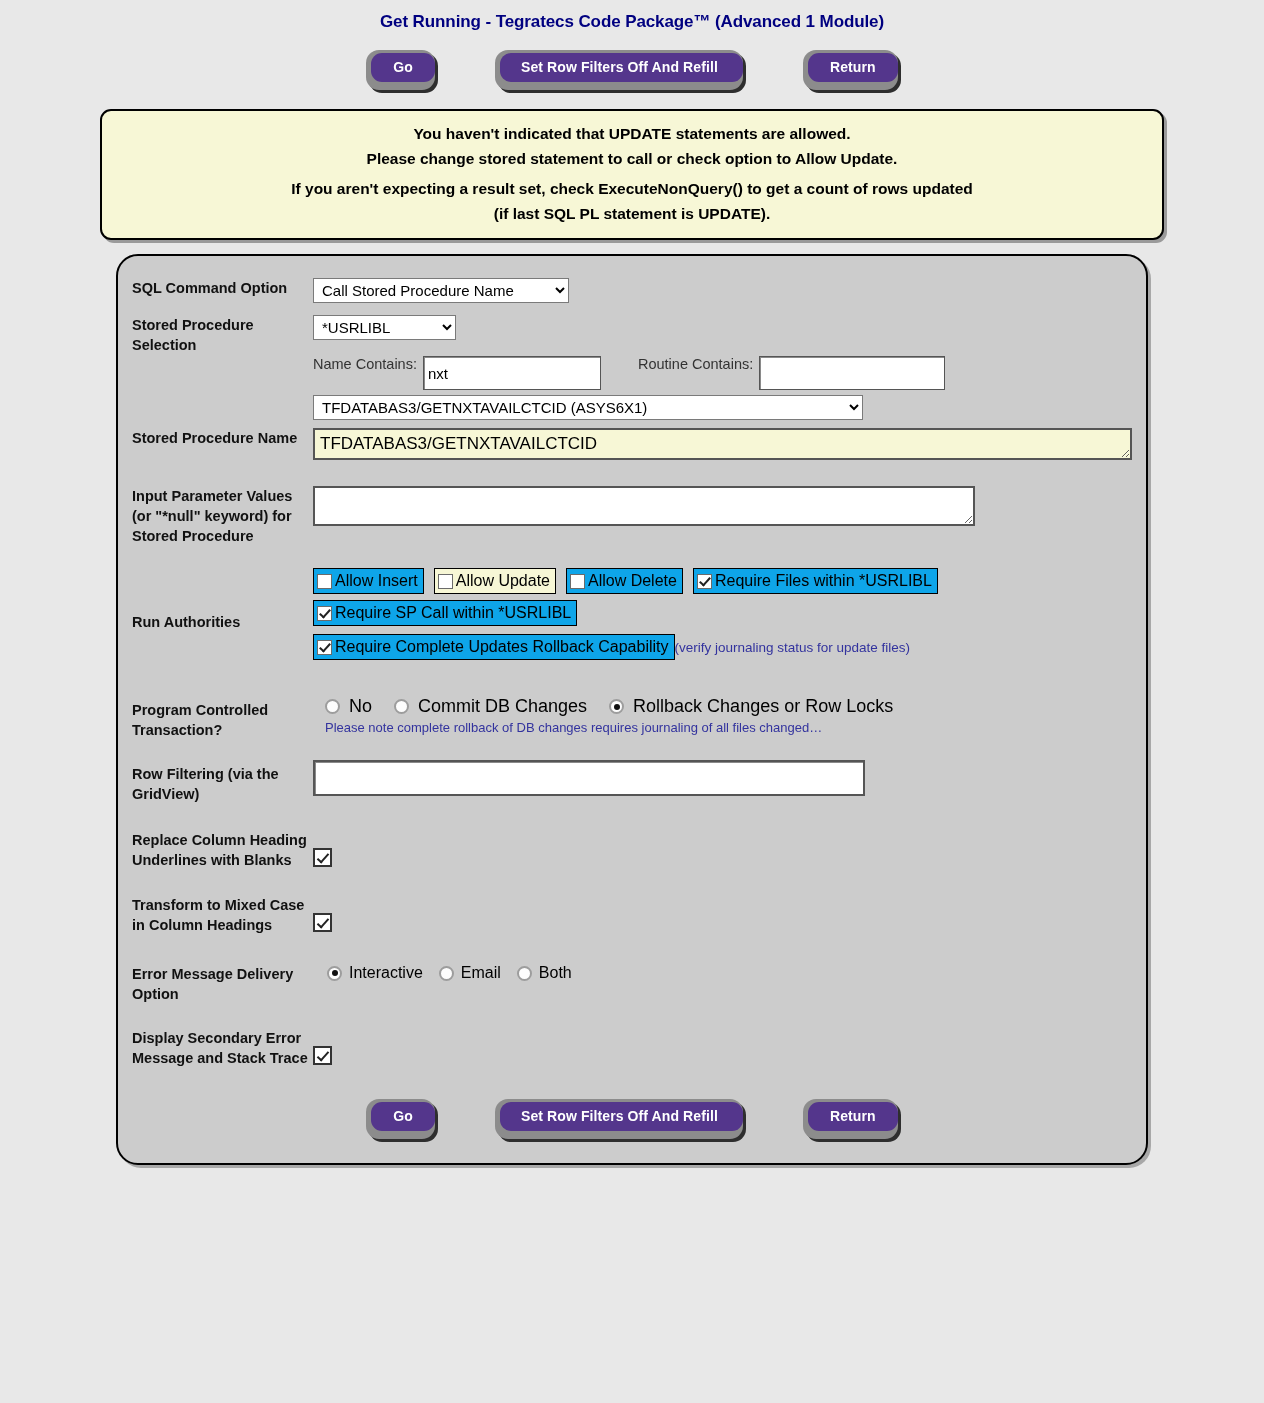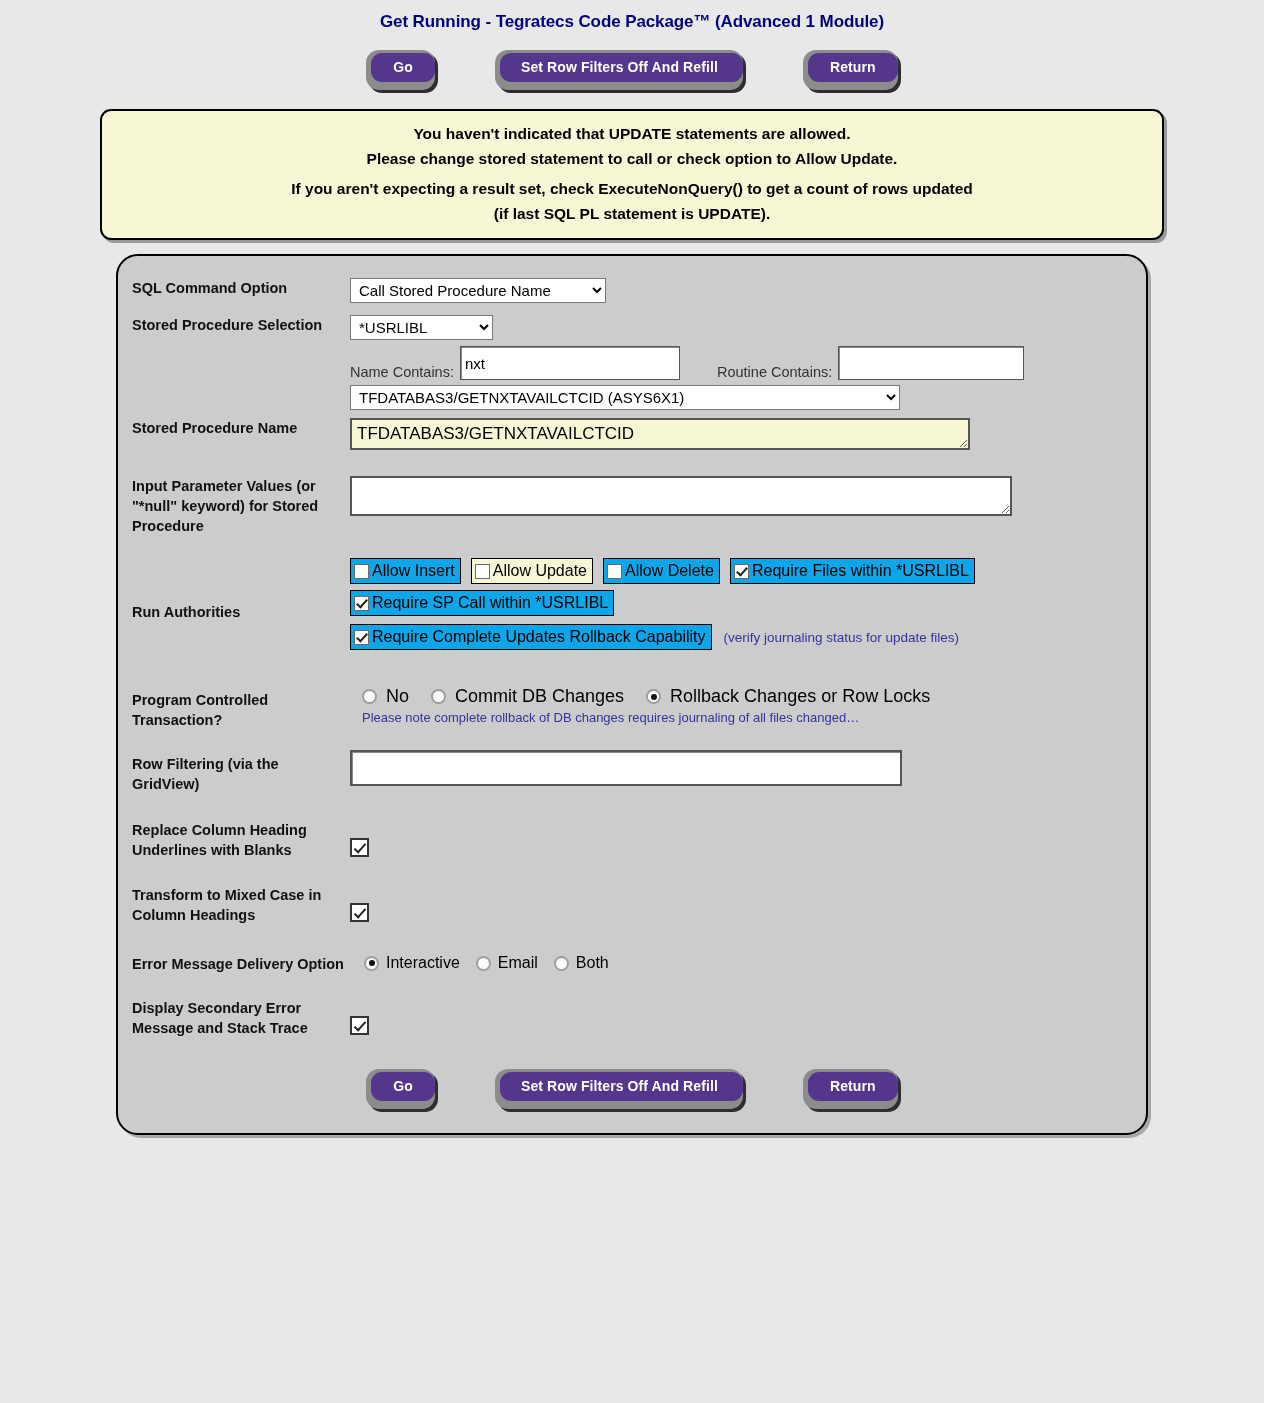--- a/index.html
+++ b/index.html
@@ -145,37 +145,37 @@
     font-family: "Liberation Sans", sans-serif;
     font-size: 15px;
     background: #ffffff;
     border: 1px solid #555;
     box-shadow: 1px 1px 0 #8a8a8a inset;
     color: #000;
     padding: 2px 4px;
     height: 34px;
     box-sizing: border-box;
   }
-  input.name-contains   { width: 220px; }
+  input.name-contains   { width: 178px; }
   input.routine-contains{ width: 186px; }
   input.rowfilter { width: 552px; height: 36px; border: 2px solid #555; }
 
   textarea.ta {
     font-family: "Liberation Sans", sans-serif;
     font-size: 17px;
     color: #000;
     border: 2px solid #555;
     padding: 3px 5px;
     box-sizing: border-box;
     resize: both;
     overflow: hidden;
     line-height: 22px;
   }
   textarea.spname {
-    width: 620px; height: 32px;
+    width: 819px; height: 32px;
     background: #f7f7d6;
   }
   textarea.params {
     width: 662px; height: 40px;
     background: #ffffff;
   }
 
   .sub-lbl {
     font-size: 14.5px;
     color: #333;
@@ -219,21 +219,21 @@
   .cbx.plain {
     width: 19px; height: 19px;
     border: 2px solid #333;
   }
   .cbx.plain.on::after {
     left: 5px; top: 1px; width: 4px; height: 10px;
   }
 
   .auth-row1 { display: flex; gap: 10px; align-items: flex-start; }
   .auth-row2 { margin-top: 6px; }
-  .auth-row3 { margin-top: 8px; display: flex; align-items: center; gap: 12px; }
+  .auth-row3 { margin-top: 8px; display: flex; align-items: center; }
 
   .hint {
     color: #33339e;
     font-size: 13.5px;
     font-weight: normal;
   }
   .hint2 {
     color: #33339e;
     font-size: 13px;
     font-weight: normal;
@@ -328,21 +328,21 @@
           </tr>
 
     <tr class="row">
       <td class="lbl">Stored Procedure Selection</td>
       <td class="fld">
         <div>
           <select class="sel sel-lib">
             <option>*USRLIBL</option>
           </select>
         </div>
-        <div style="display:flex;align-items:flex-end;margin-top:6px;">
+        <div style="display:flex;align-items:flex-start;margin-top:16px;">
           <span class="sub-lbl">Name Contains:</span>
           <input class="txt name-contains" type="text" style="margin-left: 6px;" value="nxt">
           <span class="sub-lbl" style="margin-left:37px;">Routine Contains:</span>
           <input class="txt routine-contains" type="text" style="margin-left: 6px;" value="">
         </div>
         <div style="margin-top:5px;">
           <select class="sel sel-proc">
             <option>TFDATABAS3/GETNXTAVAILCTCID (ASYS6X1)</option>
           </select>
         </div>

